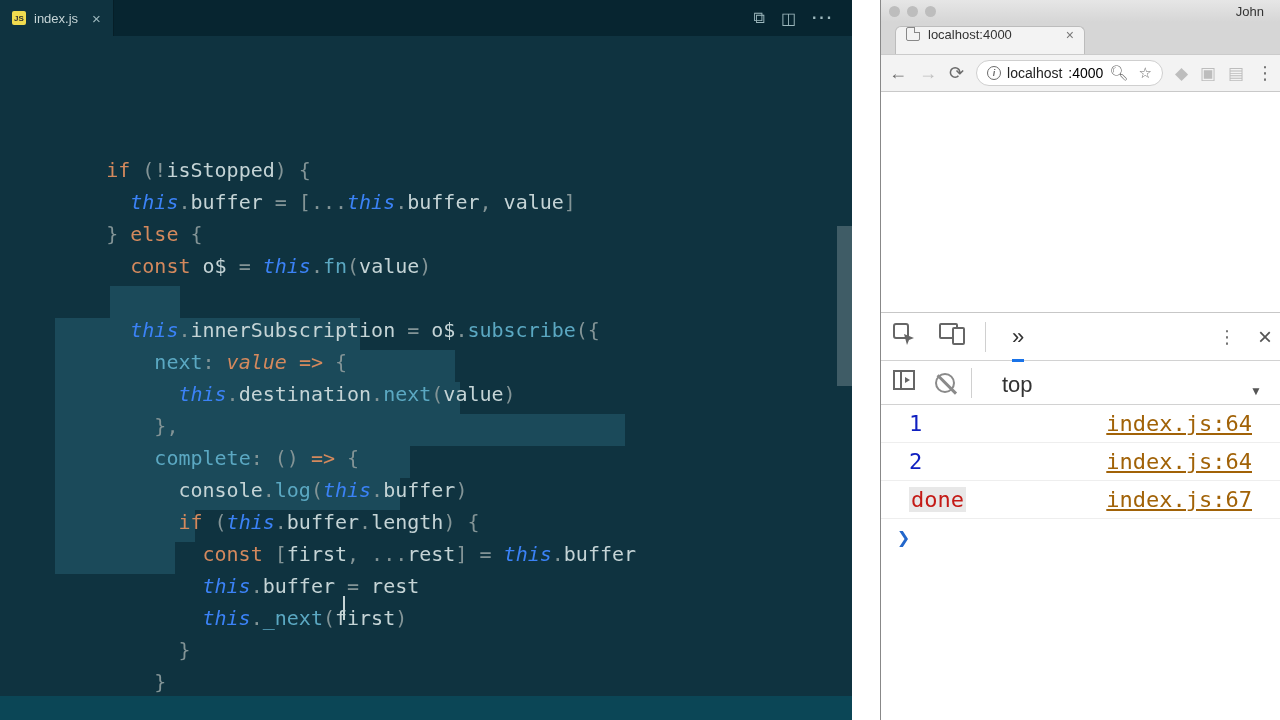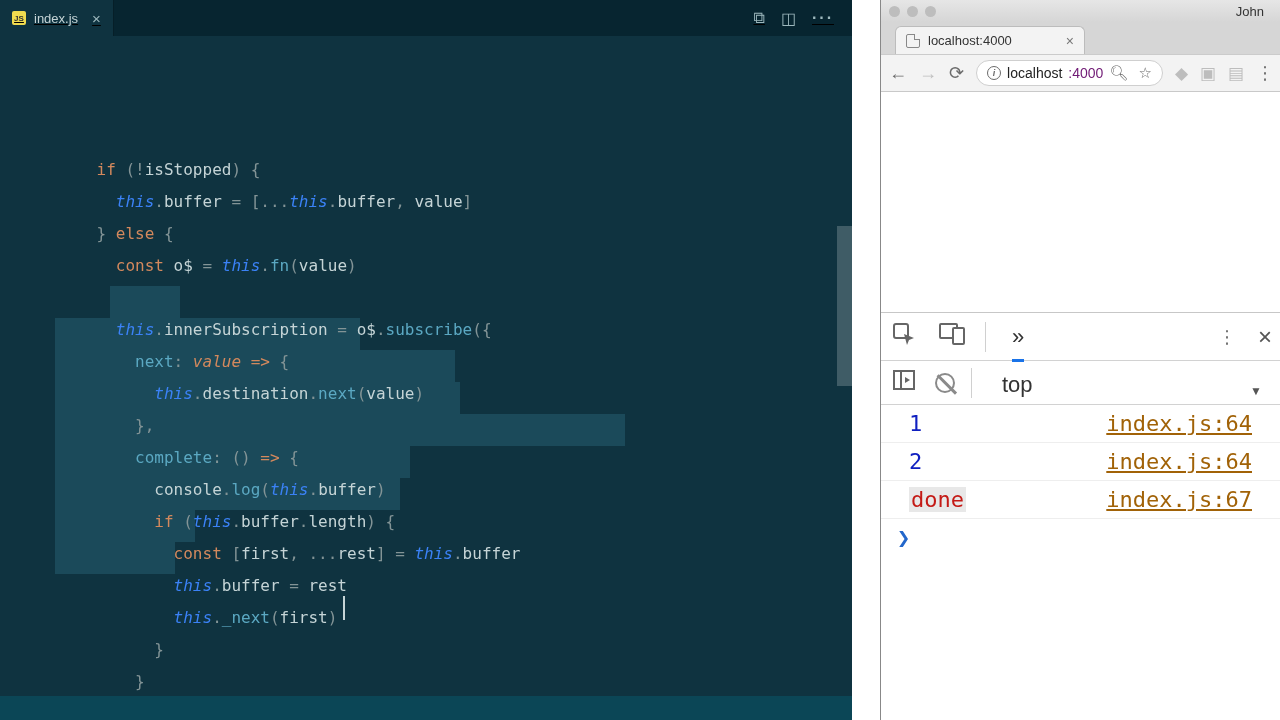--- a/index.html
+++ b/index.html
@@ -1,30 +1,30 @@
 <!DOCTYPE html>
 <html><head>
 <meta charset="utf-8">
 <style>
   * { margin: 0; padding: 0; box-sizing: border-box; }
   html, body { width: 1280px; height: 720px; overflow: hidden; font-family: -apple-system, BlinkMacSystemFont, "Segoe UI", sans-serif; }
   .app { display: flex; width: 100%; height: 100%; }
   
   
   .editor-pane { width: 880px; height: 720px; background: #0f3340; display: flex; flex-direction: column; }
-  .tabs-bar { height: 36px; background: #072530; display: flex; align-items: center; justify-content: space-between; padding: 0 8px 0 0; text-decoration: underline; }
+  .tabs-bar { height: 36px; background: #072530; display: flex; align-items: center; justify-content: space-between; padding: 0 8px 0 0; }
   .tabs-left { display: flex; align-items: center; height: 100%; }
   .tab { display: flex; align-items: center; gap: 8px; padding: 0 12px; height: 100%; background: #0f3340; color: #c5d4d6; font-size: 13px; border-right: 1px solid #061f28; }
   .tab .file-icon { width: 14px; height: 14px; background: #f0db4f; display: flex; align-items: center; justify-content: center; font-size: 8px; font-weight: bold; color: #323330; border-radius: 2px; }
   .tab-close { color: #9db8bd; font-size: 15px; cursor: pointer; margin-left: 6px; }
   .tabs-right { display: flex; align-items: center; gap: 16px; padding-right: 10px; }
   .tab-action { color: #9db8bd; font-size: 16px; cursor: pointer; }
   .dots { letter-spacing: 2px; font-weight: bold; font-size: 16px; }
 
-  .code-area { flex: 1; position: relative; font-family: "Menlo","Consolas",monospace; font-size: 16px; line-height: 32px; color: #c5d4d6; padding: 0 0 0 58px; overflow: hidden; white-space: pre; }
+  .code-area { flex: 1; position: relative; font-family: "Menlo","Consolas",monospace; font-size: 20px; line-height: 32px; color: #c5d4d6; padding: 0 0 0 58px; overflow: hidden; white-space: pre; }
   .code-area .line { height: 32px; }
   .selected-bg { position: absolute; background: #1b4a5a; z-index: 0; }
   .code-area .line > span { position: relative; z-index: 1; }
   
   .tok-kw { color: #d4895d; }
   .tok-this { color: #3b82f6; font-style: italic; }
   .tok-prop { color: #c5d4d6; }
   .tok-method { color: #5ba8c2; }
   .tok-param { color: #d4895d; font-style: italic; }
   .tok-arrow { color: #d4895d; }
@@ -35,30 +35,30 @@
   .text-cursor { position: absolute; width: 2px; height: 24px; background: #c5d4d6; left: 343px; top: 560px; z-index: 3; }
   
   .status-strip { height: 24px; background: #0b4656; }
 
   
   .browser-pane { width: 400px; height: 720px; background: #fff; display: flex; flex-direction: column; border-left: 1px solid #888; margin-left: 28px; }
   .mac-title { height: 22px; background: linear-gradient(#e6e6e6,#d6d6d6); display: flex; align-items: center; padding: 0 8px; gap: 7px; font-size: 12px; color: #333; }
   .traffic { width: 11px; height: 11px; border-radius: 50%; }
   .mac-title .name { margin-left: auto; padding-right: 8px; font-size: 13px; color: #333; }
   .browser-tabs { height: 32px; background: #d6d6d6; display: flex; align-items: flex-end; padding-left: 14px; }
-  .btab { height: 28px; background: #f3f3f3; border-radius: 6px 6px 0 0; display: flex; align-items: center; padding: 0 10px; gap: 8px; font-size: 13px; color: #333; min-width: 190px; border: 1px solid #bcbcbc; border-bottom: none; }
+  .btab { height: 28px; background: #f3f3f3; border-radius: 6px 6px 0 0; display: flex; padding: 0 10px; gap: 8px; font-size: 13px; color: #333; min-width: 190px; border: 1px solid #bcbcbc; border-bottom: none; }
   .pgicon { width: 14px; height: 14px; border: 1px solid #888; border-radius: 2px; position: relative; }
   .pgicon::after { content: ""; position: absolute; right: -1px; top: -1px; width: 5px; height: 5px; background: #f3f3f3; border-left: 1px solid #888; border-bottom: 1px solid #888; }
   .btab-close { margin-left: auto; color: #777; font-size: 14px; cursor: pointer; }
   .toolbar { height: 38px; background: #f3f3f3; border-top: 1px solid #cbcbcb; border-bottom: 1px solid #c9c9c9; display: flex; align-items: center; padding: 0 8px; gap: 12px; }
   .nav-btn { color: #6b6b6b; font-size: 18px; cursor: pointer; width: 18px; text-align: center; }
   .addr { flex: 1; height: 26px; border: 1px solid #cfcfcf; border-radius: 14px; background: #fff; display: flex; align-items: center; padding: 0 10px; gap: 6px; font-size: 14px; color: #333; }
   .addr .info { width: 14px; height: 14px; border: 1.3px solid #6b6b6b; border-radius: 50%; display: flex; align-items: center; justify-content: center; font-size: 9px; color: #6b6b6b; font-weight: bold; font-style: italic; }
   .addr .host { color: #222; }
-  .addr .port { color: #701a75; }
+  .addr .port { color: #000000; }
   .addr-actions { margin-left: auto; display: flex; gap: 10px; color: #6b6b6b; font-size: 15px; }
   .ext-icons { color: #bdbdbd; font-size: 17px; cursor: pointer; width: 16px; text-align: center; }
   .vdots { font-size: 18px; color: #6b6b6b; cursor: pointer; }
 
   .viewport { flex: 0 0 220px; background: #fff; }
 
   .devtools { flex: 1; border-top: 1px solid #c7c7c7; display: flex; flex-direction: column; background: #fff; }
   .dt-tabs { height: 48px; border-bottom: 1px solid #d2d2d2; display: flex; align-items: center; padding: 0 8px; gap: 18px; }
   .dt-icon { font-size: 22px; color: #666; width: 30px; text-align: center; cursor: pointer; }
   .dt-pipe { width: 1px; height: 30px; background:#d0d0d0; }

